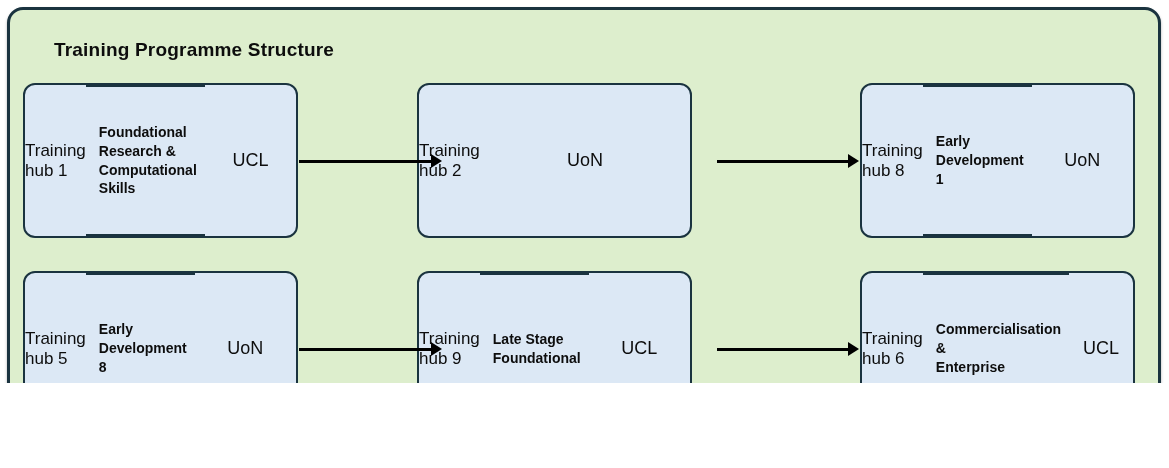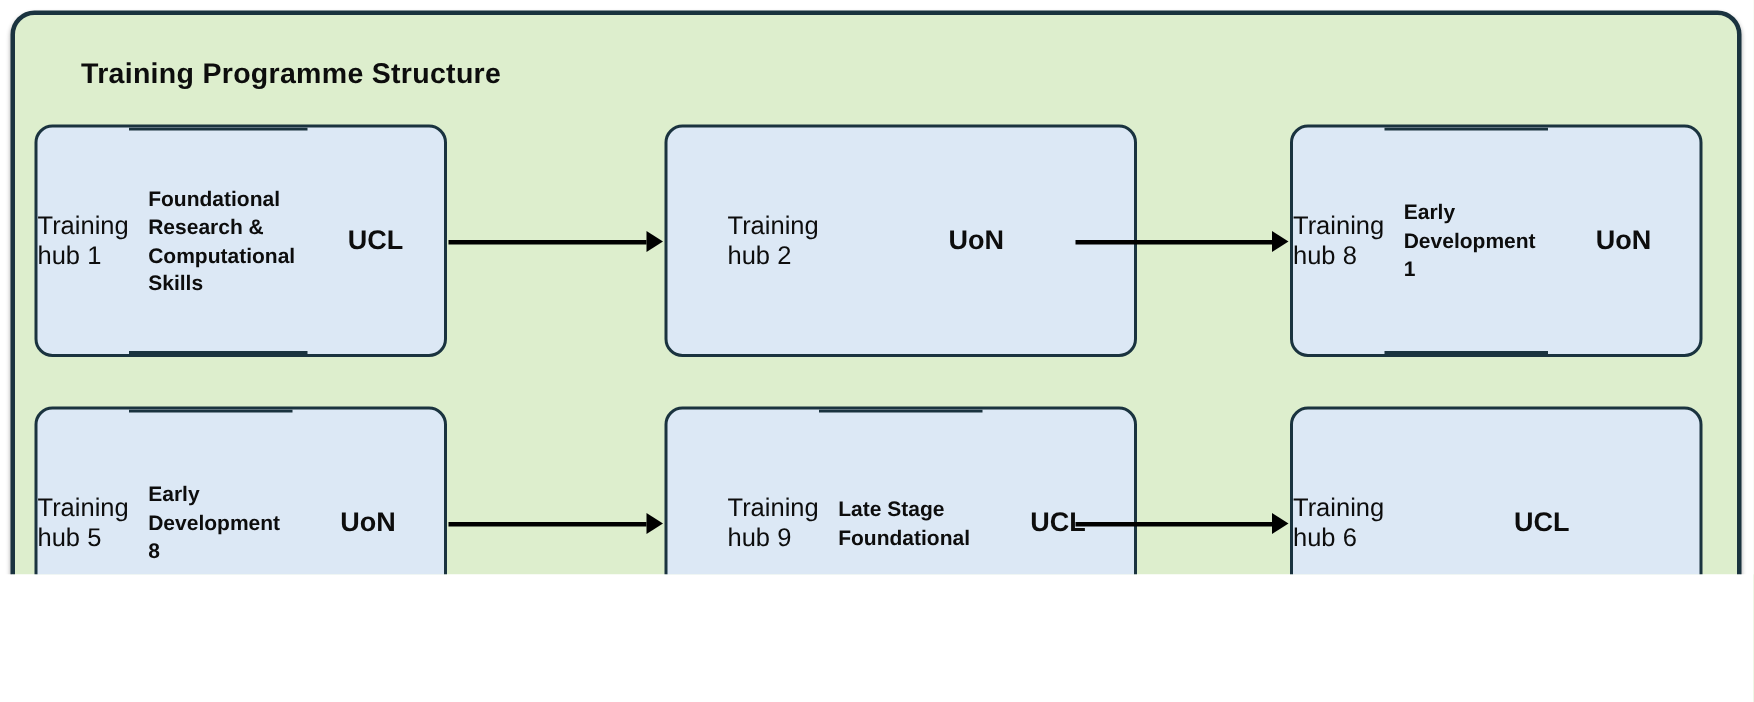--- a/index.html
+++ b/index.html
@@ -42,21 +42,21 @@
     background: #dce8f5;
     border: 2.5px solid #1a333f;
     border-radius: 12px;
     display: flex;
     overflow: hidden;
     color: #0d0d0d;
   }
   .r1 { top: 83px; }
   .r2 { top: 271px; }
   .c1 { left: 23px; }
-  .c2 { left: 443px; padding-left: 40px; }
+  .c2 { left: 417px; }
   .c3 { left: 860px; }
   .hub-header {
     flex: 0 0 40px;
     display: flex;
     align-items: center;
     justify-content: center;
     font-size: 17px;
     font-weight: 400;
   }
   .hub-focus {
@@ -72,21 +72,21 @@
     line-height: 1.35;
     white-space: pre-line;
     text-align: left;
   }
   .hub-institution {
     flex: 1;
     display: flex;
     align-items: center;
     justify-content: center;
     font-size: 18px;
-    font-weight: 700;
+    font-weight: 400;
   }
   .arrow {
     position: absolute;
     height: 16px;
     display: flex;
     align-items: center;
   }
   .arrow-1 { left: 299px; top: 153px; width: 143px; }
   .arrow-2 { left: 717px; top: 153px; width: 142px; }
   .arrow-3 { left: 299px; top: 341px; width: 143px; }
@@ -137,20 +137,22 @@
   </div>
 
   <div class="hub r2 c2">
     <div class="hub-header">Training hub 9</div>
     <div class="hub-focus">Late Stage Foundational</div>
     <div class="hub-institution">UCL</div>
   </div>
 
   <div class="hub r2 c3">
     <div class="hub-header">Training hub 6</div>
+    <div class="hub-focus">Commercialisation &amp;
+Enterprise</div>
     <div class="hub-institution">UCL</div>
   </div>
 
   <div class="arrow arrow-1">
     <div class="arrow-line"></div>
     <div class="arrow-head"></div>
   </div>
   <div class="arrow arrow-2">
     <div class="arrow-line"></div>
     <div class="arrow-head"></div>

